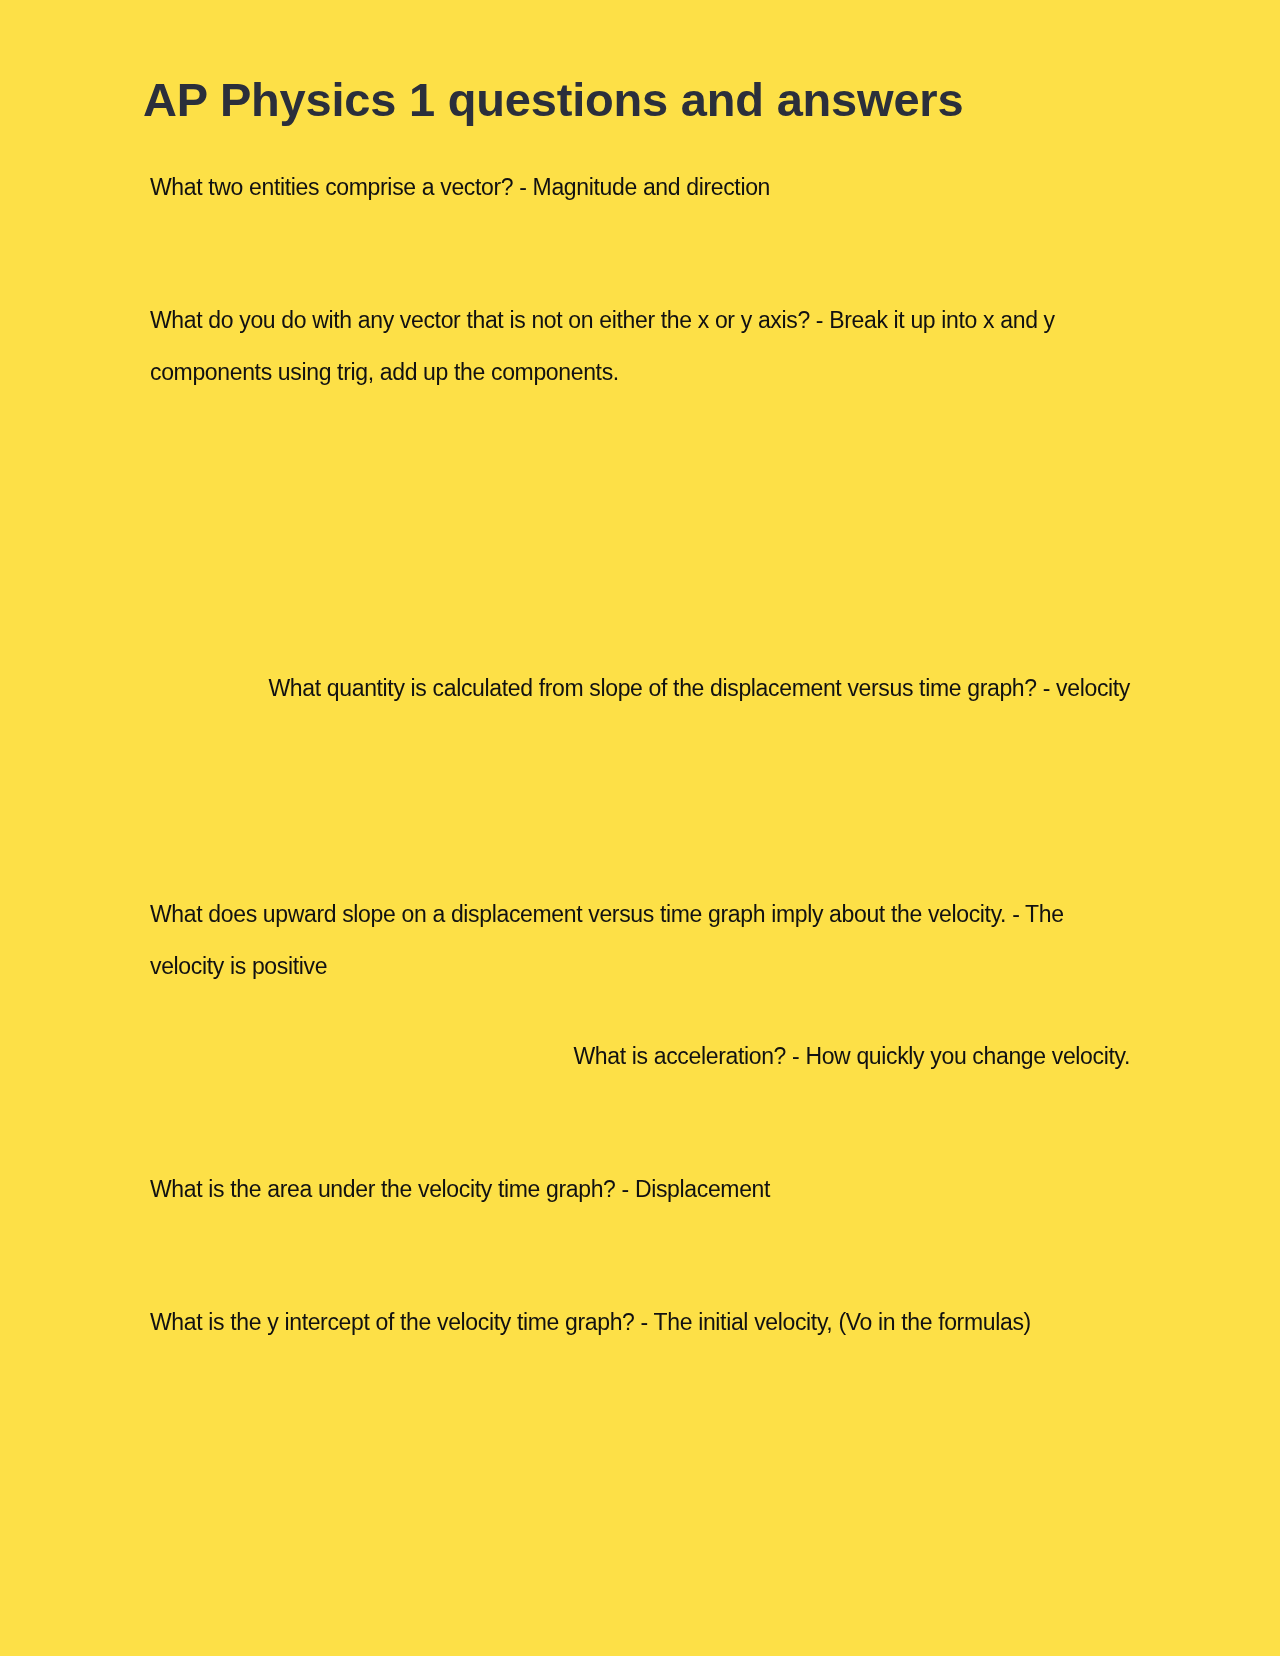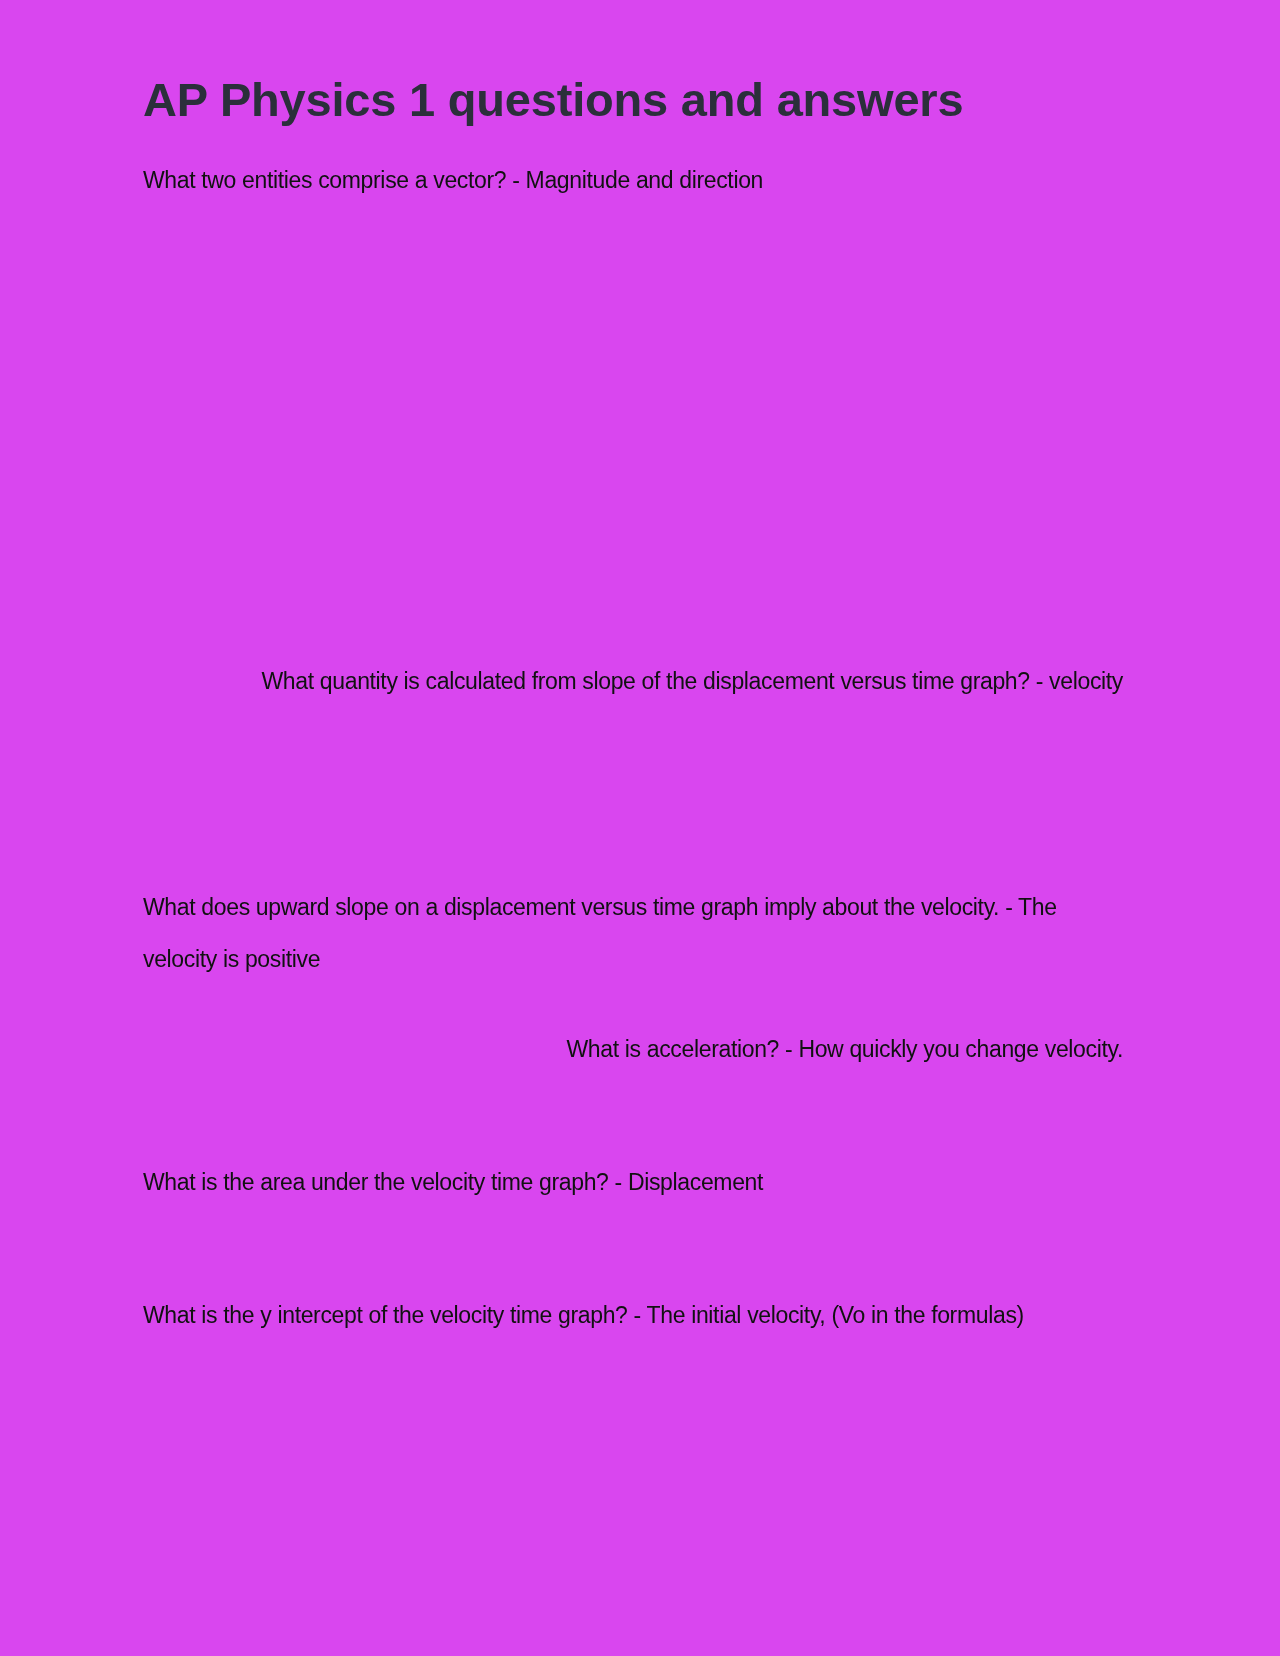--- a/index.html
+++ b/index.html
@@ -11,52 +11,53 @@
     width: 1280px;
     height: 1656px;
     position: relative;
     overflow: hidden;
   }
   .page {
     position: absolute;
     left: 0; top: 0;
     width: 1280px;
     height: 1656px;
-    background: #d946ef;
+    background: #fde047;
   }
   .title {
     position: absolute;
     left: 143px;
     top: 72px;
     margin: 0;
     font-family: "Liberation Sans", sans-serif;
     font-weight: bold;
     font-size: 47px;
     line-height: 56px;
     color: #2b2f3b;
     letter-spacing: -0.2px;
     white-space: nowrap;
   }
   .qa {
     position: absolute;
     left: 143px;
     width: 980px;
-    margin: 0;
+    margin: 7px;
     font-family: "Liberation Sans", sans-serif;
     font-size: 23px;
     line-height: 51.5px;
     color: #111111;
     letter-spacing: -0.35px;
   }
 </style>
 </head>
 <body>
 
 <div class="page">
   <h1 class="title">AP Physics 1 questions and answers</h1>
 
   <p class="qa" style="top:155px;">What two entities comprise a vector? - Magnitude and direction</p>
+  <p class="qa" style="top:288px;">What do you do with any vector that is not on either the x or y axis? - Break it up into x and y components using trig, add up the components.</p>
   <p class="qa" style="top:656px;text-align:right;">What quantity is calculated from slope of the displacement versus time graph? - velocity</p>
   <p class="qa" style="top:882px;">What does upward slope on a displacement versus time graph imply about the velocity. - The velocity is positive</p>
   <p class="qa" style="top:1024px;text-align:right;">What is acceleration? - How quickly you change velocity.</p>
   <p class="qa" style="top:1157px;">What is the area under the velocity time graph? - Displacement</p>
   <p class="qa" style="top:1290px;">What is the y intercept of the velocity time graph? - The initial velocity, (Vo in the formulas)</p>
 </div>
 
 </body></html>

